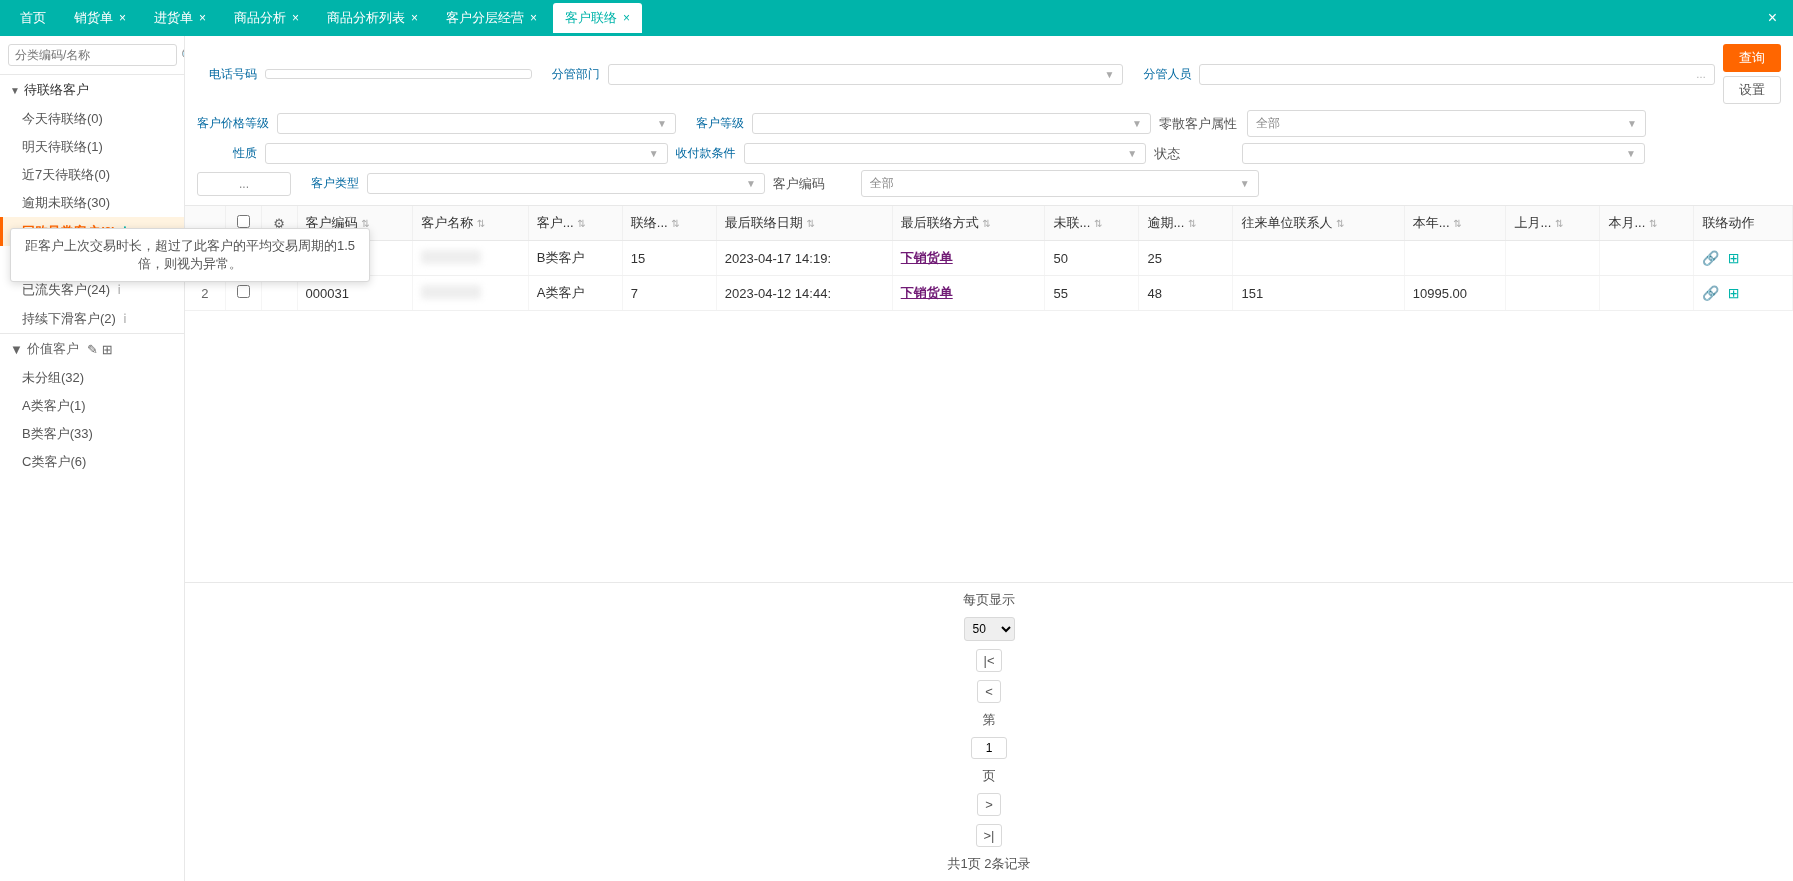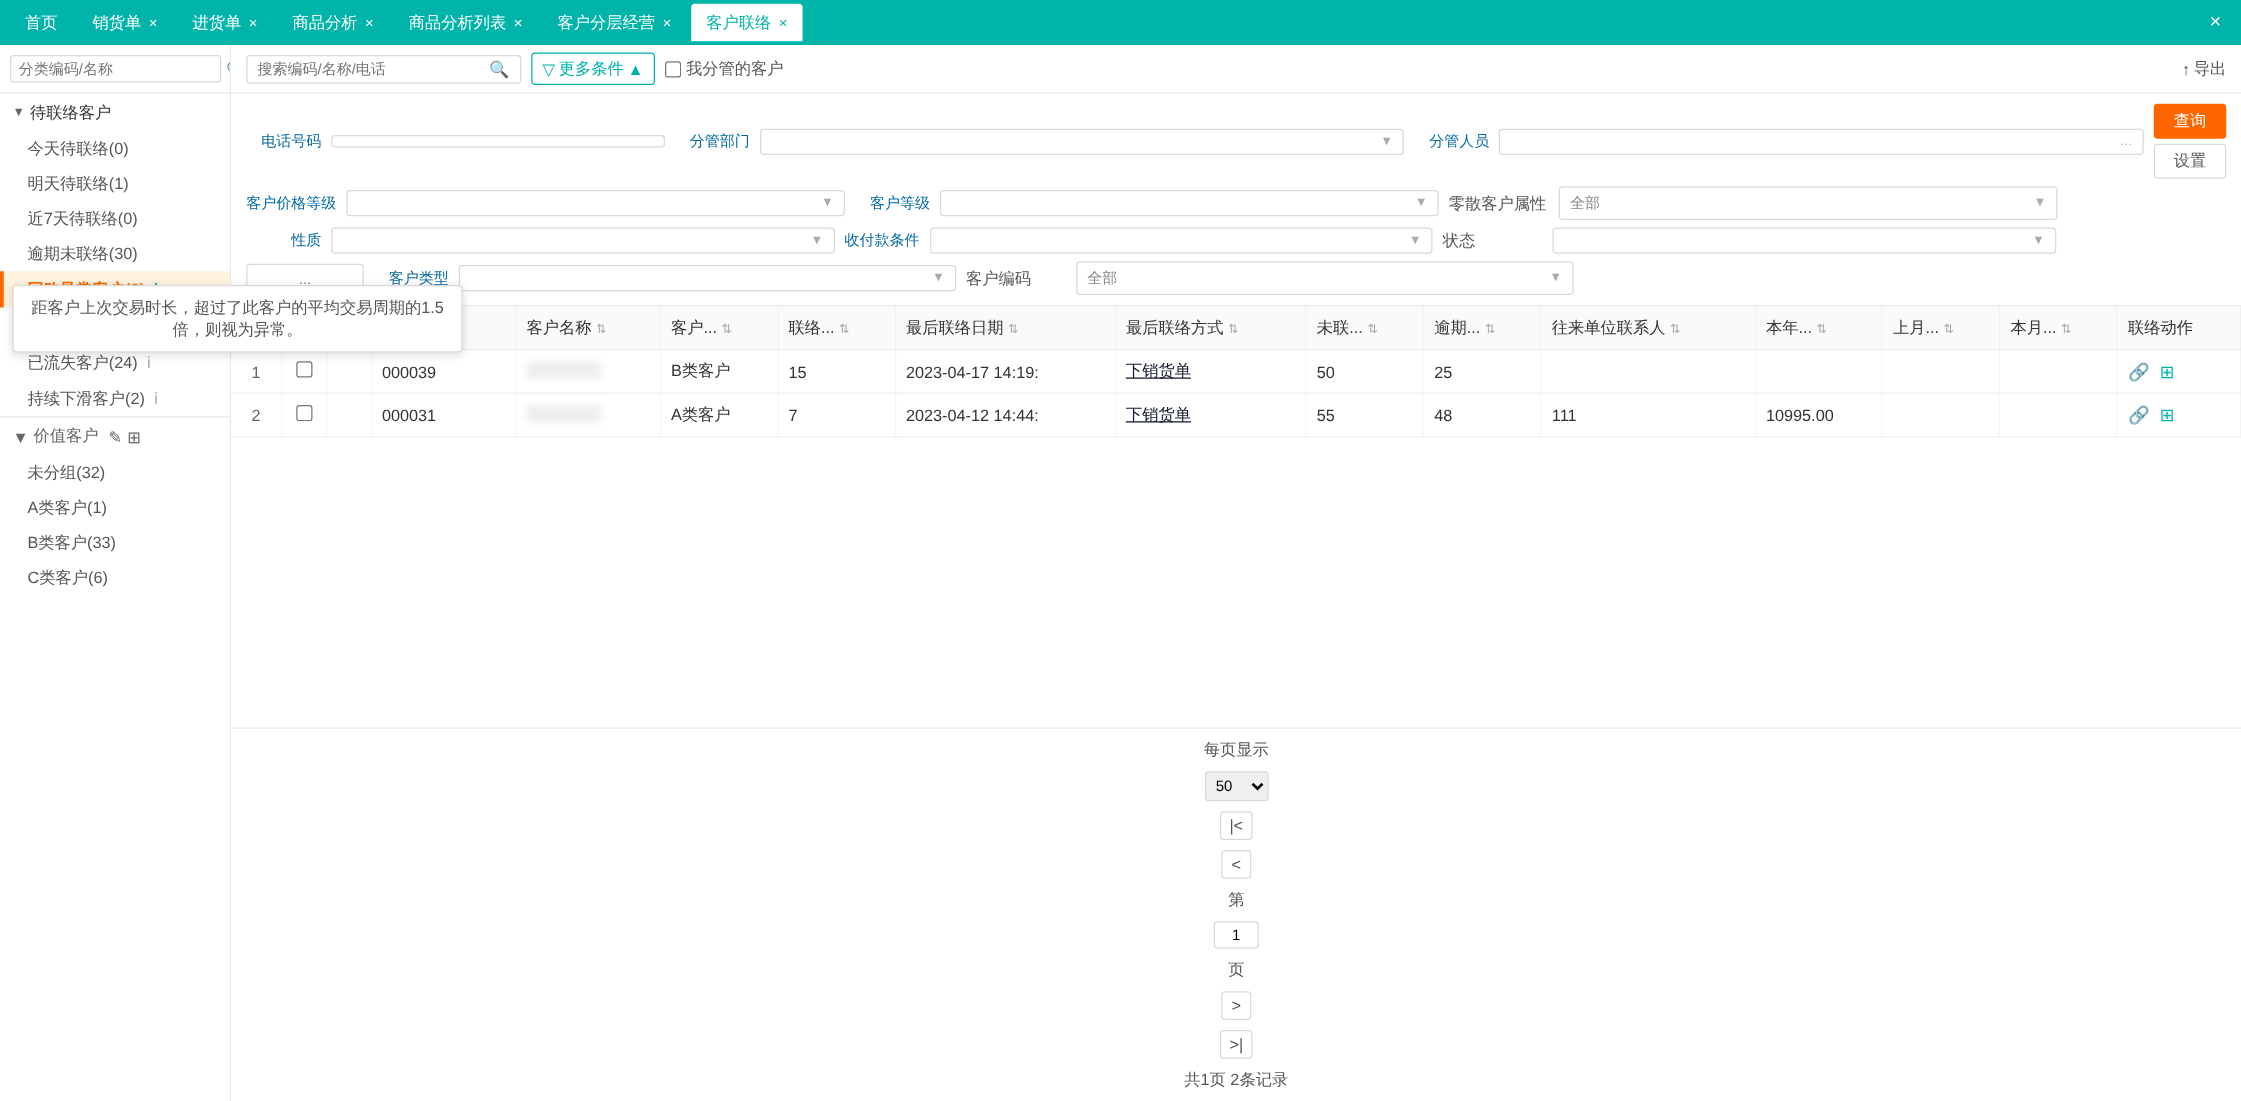--- a/index.html
+++ b/index.html
@@ -117,21 +117,21 @@
       text-align: left; white-space: nowrap; position: sticky; top: 0; background: #fafafa;
       border-right: 1px solid #f0f0f0;
     }
     th .sort-icon { color: #aaa; font-size: 10px; cursor: pointer; }
     td {
       padding: 8px 8px; border-bottom: 1px solid #f0f0f0; color: #333;
       white-space: nowrap; border-right: 1px solid #f5f5f5;
     }
     .action-icons { display: flex; gap: 8px; }
     .action-icon { color: #00b4aa; cursor: pointer; font-size: 14px; }
-    .link-text { color: #0f172a; cursor: pointer; text-decoration: underline; }
+    .link-text { color: #701a75; cursor: pointer; text-decoration: underline; font-weight: bold; }
     .col-idx { width: 40px; text-align: center; color: #666; }
     .col-check { width: 36px; text-align: center; }
     .col-setting { width: 36px; text-align: center; cursor: pointer; color: #666; }
     input[type="checkbox"] { cursor: pointer; }
 
     
     .pagination {
       border-top: 1px solid #e8e8e8; padding: 8px 12px;
       display: flex; align-items: center; justify-content: flex-end; gap: 8px;
       font-size: 12px; color: #555; background: #fff; flex-direction: column;
@@ -265,39 +265,20 @@
         </div>
         <div class="sidebar-item">
           <span>C类客户(6)</span>
         </div>
       </div>
     </div>
   </div>
 
   <div class="content-area">
 
-    <div class="filter-bar">
-      <div class="search-input-wrap">
-        <input type="text" placeholder="搜索编码/名称/电话" style="">
-        <span style="color:#999;cursor:pointer;">🔍</span>
-      </div>
-      <div class="more-conditions">
-        <span>▽</span>
-        <span>更多条件</span>
-        <span>▲</span>
-      </div>
-      <label class="checkbox-wrap">
-        <input type="checkbox" style="">
-        <span>我分管的客户</span>
-      </label>
-      <div class="export-btn">
-        <span>↑</span>
-        <span>导出</span>
-      </div>
-    </div>
 
     <div class="advanced-filter">
 
       <div class="filter-row">
         <span class="filter-label">电话号码</span>
         <div class="filter-field with-text">
           <span class="label"></span>
         </div>
         <span class="filter-label">分管部门</span>
         <div class="filter-field" style="flex:2;">
@@ -431,21 +412,21 @@
       <td class="col-check"><input type="checkbox" style=""></td>
       <td class="col-setting"></td>
       <td>000031</td>
       <td><span class="blurred-text"></span></td>
       <td>A类客户</td>
       <td>7</td>
       <td>2023-04-12 14:44:</td>
       <td><span class="link-text">下销货单</span></td>
       <td>55</td>
       <td>48</td>
-      <td>111</td>
+      <td>151</td>
       <td>10995.00</td>
       <td></td>
       <td></td>
       <td>
         <div class="action-icons">
           <span class="action-icon">🔗</span>
           <span class="action-icon">⊞</span>
         </div>
       </td>
     </tr>

